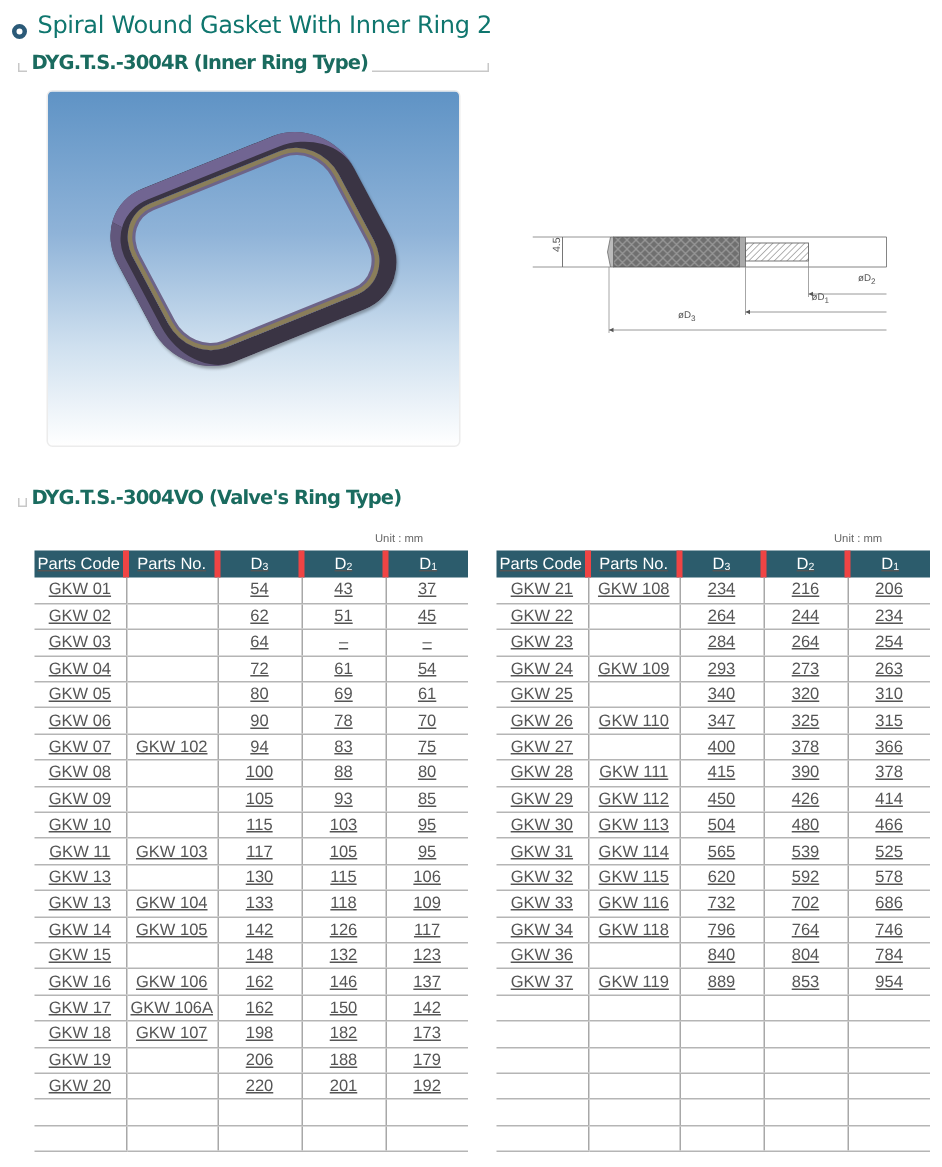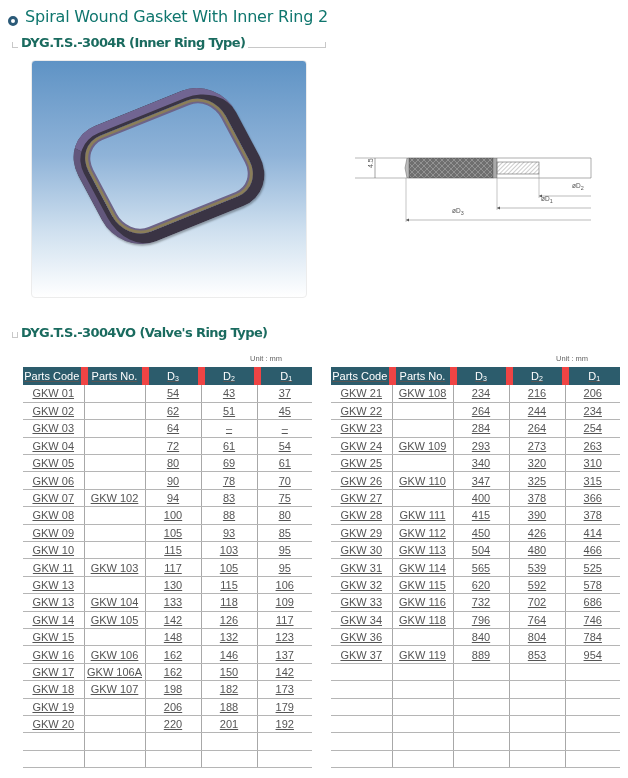--- a/index.html
+++ b/index.html
@@ -57,21 +57,21 @@
   .unit-label {
     position: absolute; font-size: 7.5px; color: #666; text-align: left;
   }
 
   table.spec {
     position: absolute; border-collapse: collapse; table-layout: fixed;
     font-family: "Liberation Sans", sans-serif; font-size: 11px; color: #555; text-decoration: underline;
   }
   table.spec th {
     background: #2c5c6c; color: #fff; font-weight: normal; height: 18px;
-    font-size: 11px; border-left: 7px solid #ef4444; padding: 0;
+    font-size: 11px; border-left: 4px solid #ef4444; padding: 0;
   }
   table.spec th:first-child { border-left: none; }
   table.spec th sub { font-size: 7px; vertical-align: baseline; position: relative; top: 1px; }
   table.spec td {
     height: 17.4px; border-bottom: 1px solid #b5b5b5; border-left: 1px solid #a8a8a8;
     text-align: center; padding: 0; white-space: nowrap;
   }
   table.spec td:first-child { border-left: none; }
 </style>
 </head>

